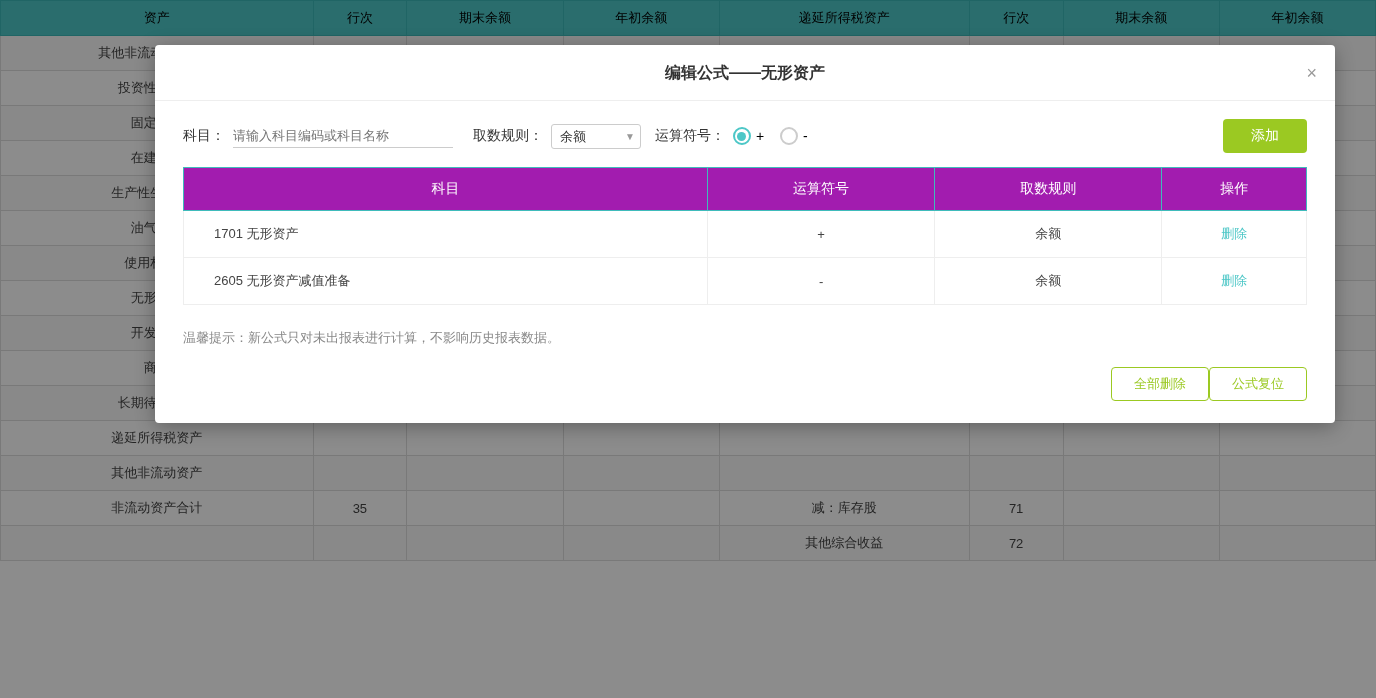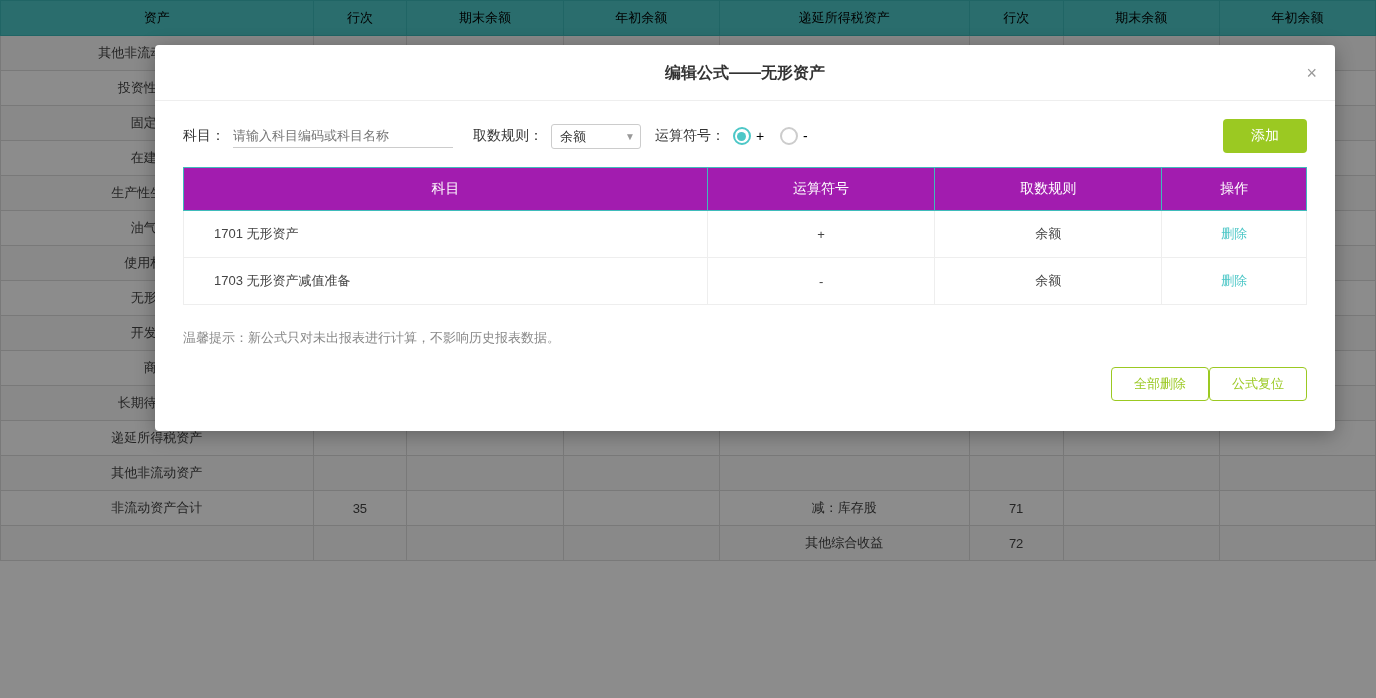--- a/index.html
+++ b/index.html
@@ -65,21 +65,21 @@
     
     .modal {
       position: absolute;
       top: 45px;
       left: 155px;
       width: 1180px;
       background: #fff;
       border-radius: 4px;
       z-index: 20;
       box-shadow: 0 4px 20px rgba(0,0,0,0.3);
-      padding-bottom: 30px;
+      padding-bottom: 22px;
     }
 
     .modal-header {
       display: flex;
       align-items: center;
       justify-content: center;
       padding: 18px 20px 16px;
       position: relative;
       border-bottom: 1px solid #eee;
     }
@@ -513,21 +513,21 @@
         </tr>
       </thead>
       <tbody id="formula-table-body">
       <tr>
             <td>1701 无形资产</td>
             <td>+</td>
             <td>余额</td>
             <td><a class="delete-link" href="#">删除</a></td>
           </tr>
           <tr>
-            <td>1703 无形资产减值准备</td>
+            <td>2605 无形资产减值准备</td>
             <td>-</td>
             <td>余额</td>
             <td><a class="delete-link" href="#">删除</a></td>
           </tr>
         </tbody>
     </table>
   </div>
 
   <div class="warning-text">温馨提示：新公式只对未出报表进行计算，不影响历史报表数据。</div>
 

